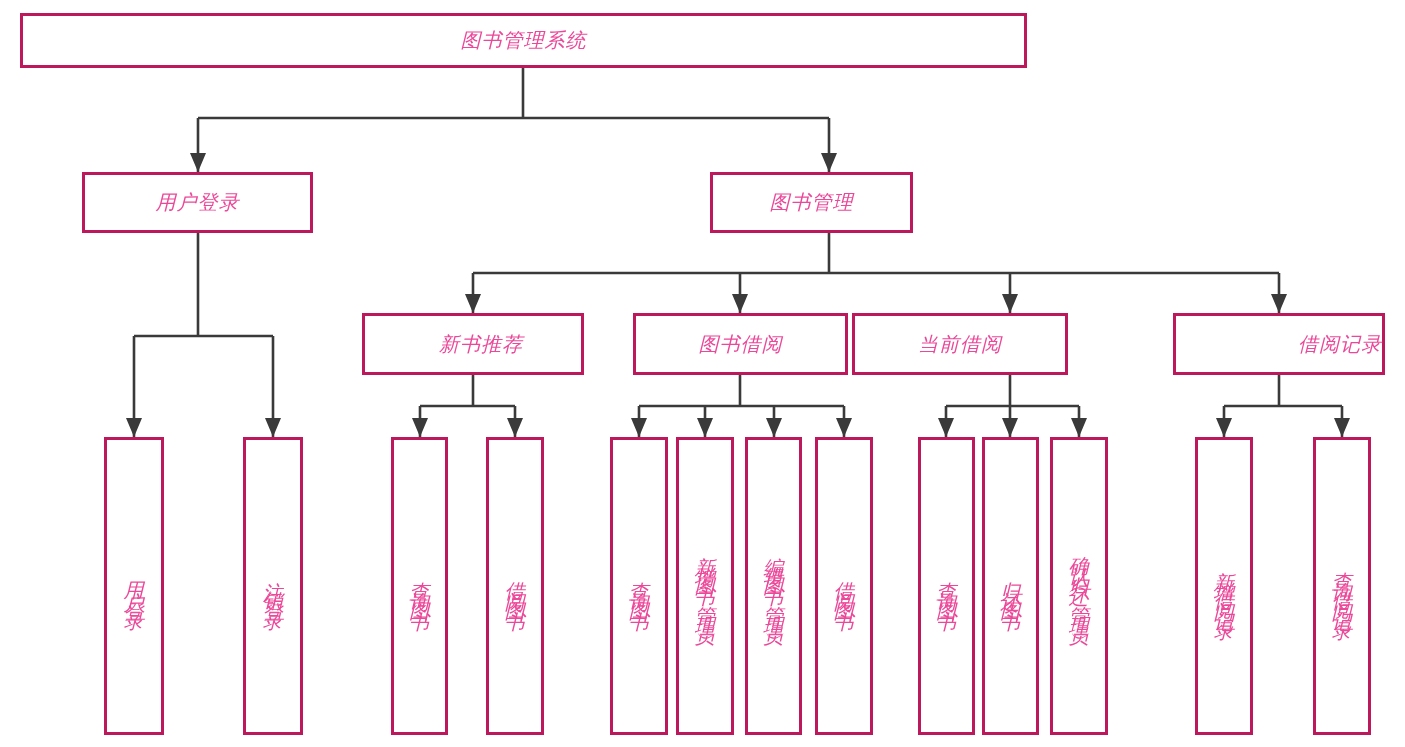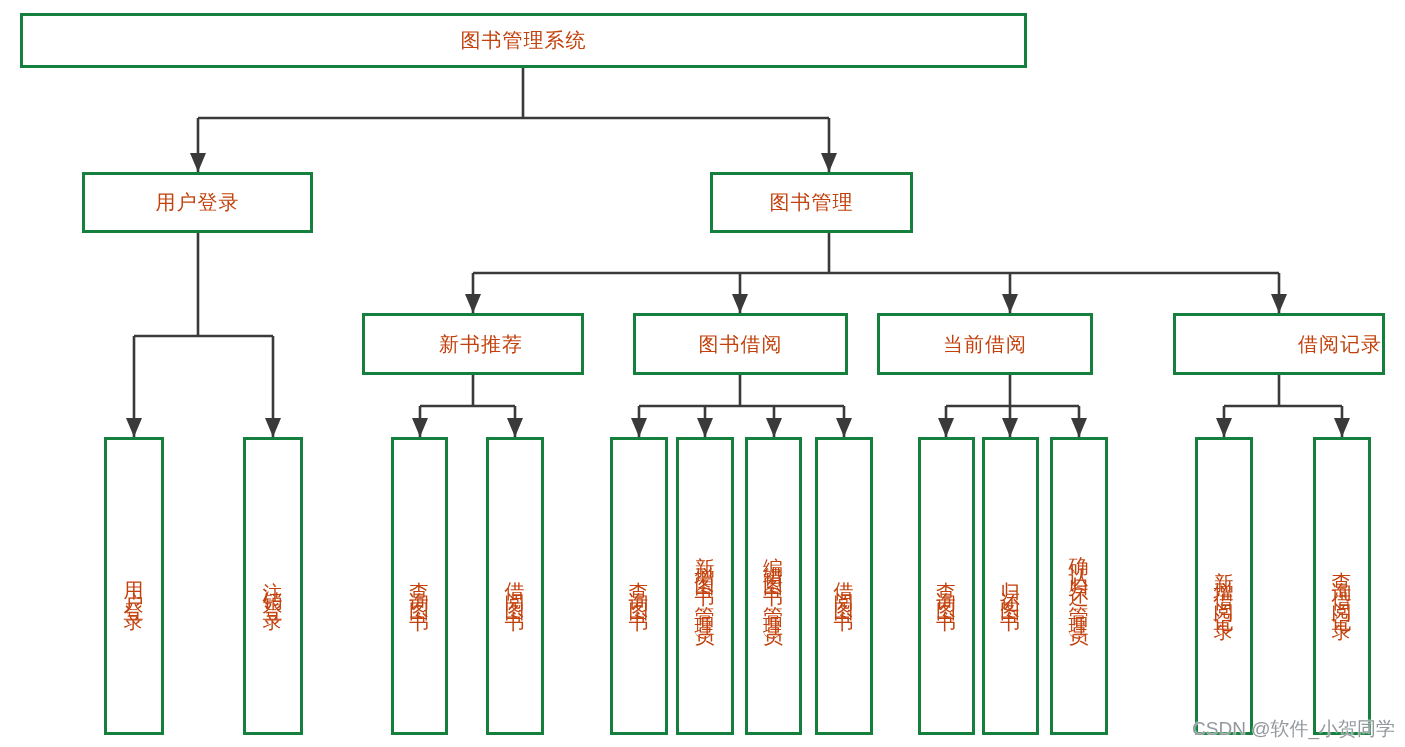--- a/index.html
+++ b/index.html
@@ -19,26 +19,27 @@
     position: absolute;
     left: 0;
     top: 0;
     width: 1405px;
     height: 747px;
     pointer-events: none;
   }
   .box {
     position: absolute;
     box-sizing: border-box;
-    border: 3px solid #15803d;
+    border: 3px solid #be185d;
     background: #ffffff;
     display: flex;
     align-items: center;
     justify-content: center;
-    color: #c2410c;
+    color: #ec4899;
+    font-style: italic;
   }
   .hbox {
     font-size: 20px;
     letter-spacing: 1px;
     white-space: nowrap;
   }
   .vbox .vtext {
     writing-mode: vertical-rl;
     text-orientation: mixed;
     font-size: 20px;
@@ -100,21 +101,21 @@
   <div class="box hbox" style="left:710px; top:172px; width:203px; height:61px;">
     <span>图书管理</span>
   </div>
 
   <div class="box hbox" style="left:362px; top:313px; width:222px; height:62px;padding-left:16px;">
     <span>新书推荐</span>
   </div>
   <div class="box hbox" style="left:633px; top:313px; width:215px; height:62px;">
     <span>图书借阅</span>
   </div>
-  <div class="box hbox" style="left:877px; top:313px; width:216px; height:62px;">
+  <div class="box hbox" style="left:852px; top:313px; width:216px; height:62px;">
     <span>当前借阅</span>
   </div>
   <div class="box hbox" style="left:1173px; top:313px; width:212px; height:62px;justify-content:flex-end;">
     <span>借阅记录</span>
   </div>
 
   <div class="box vbox" style="left:104px; top:437px; width:60px; height:298px;">
     <span class="vtext">用户登录</span>
   </div>
   <div class="box vbox" style="left:243px; top:437px; width:60px; height:298px;">
@@ -151,15 +152,14 @@
     <span class="vtext">确认归还（管理员）</span>
   </div>
 
   <div class="box vbox" style="left:1195px; top:437px; width:58px; height:298px;">
     <span class="vtext">新增借阅记录</span>
   </div>
   <div class="box vbox" style="left:1313px; top:437px; width:58px; height:298px;">
     <span class="vtext">查询借阅记录</span>
   </div>
 
-  <div class="watermark">CSDN @软件_小贺同学</div>
 
 </div>
 
 </body></html>

